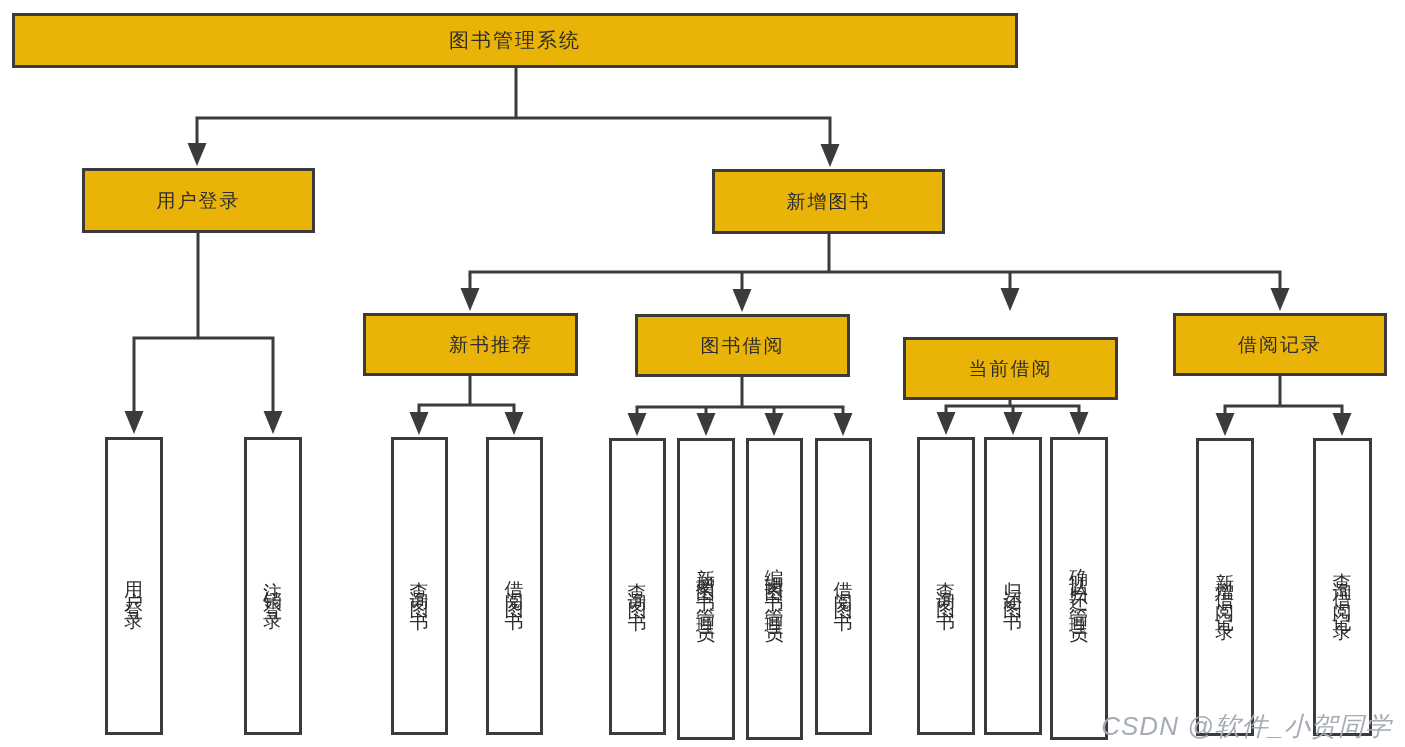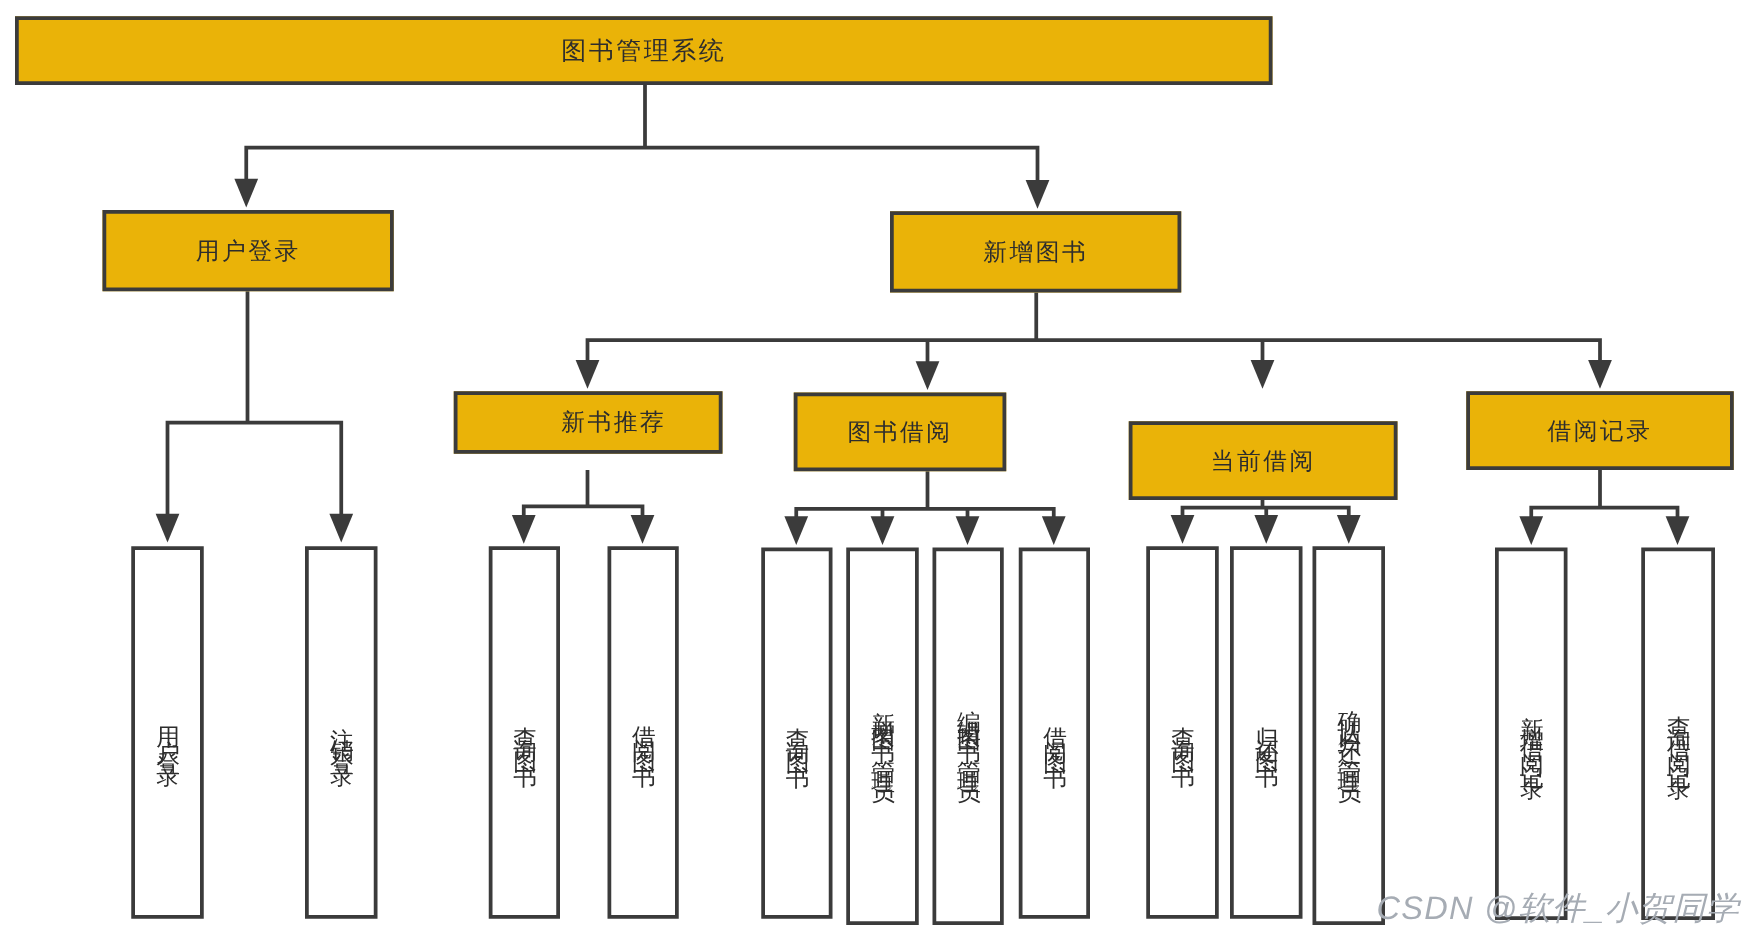--- a/index.html
+++ b/index.html
@@ -101,24 +101,24 @@
     <span>图书管理系统</span>
   </div>
 
   <div class="hbox" style="left:82px;top:168px;width:233px;height:65px;">
     <span>用户登录</span>
   </div>
   <div class="hbox" style="left:712px;top:169px;width:233px;height:65px;">
     <span>新增图书</span>
   </div>
 
-  <div class="hbox" style="left:363px;top:313px;width:215px;height:50px;padding-left:41px;">
+  <div class="hbox" style="left:363px;top:313px;width:215px;height:63px;padding-left:41px;">
     <span>新书推荐</span>
   </div>
-  <div class="hbox" style="left:635px;top:314px;width:170px;height:63px;">
+  <div class="hbox" style="left:635px;top:314px;width:215px;height:63px;">
     <span>图书借阅</span>
   </div>
   <div class="hbox" style="left:903px;top:313px;width:215px;height:63px;margin-top:24px;">
     <span>当前借阅</span>
   </div>
   <div class="hbox" style="left:1173px;top:313px;width:214px;height:63px;">
     <span>借阅记录</span>
   </div>
 
   <div class="vbox" style="left:105px;top:437px;width:58px;height:298px;">

